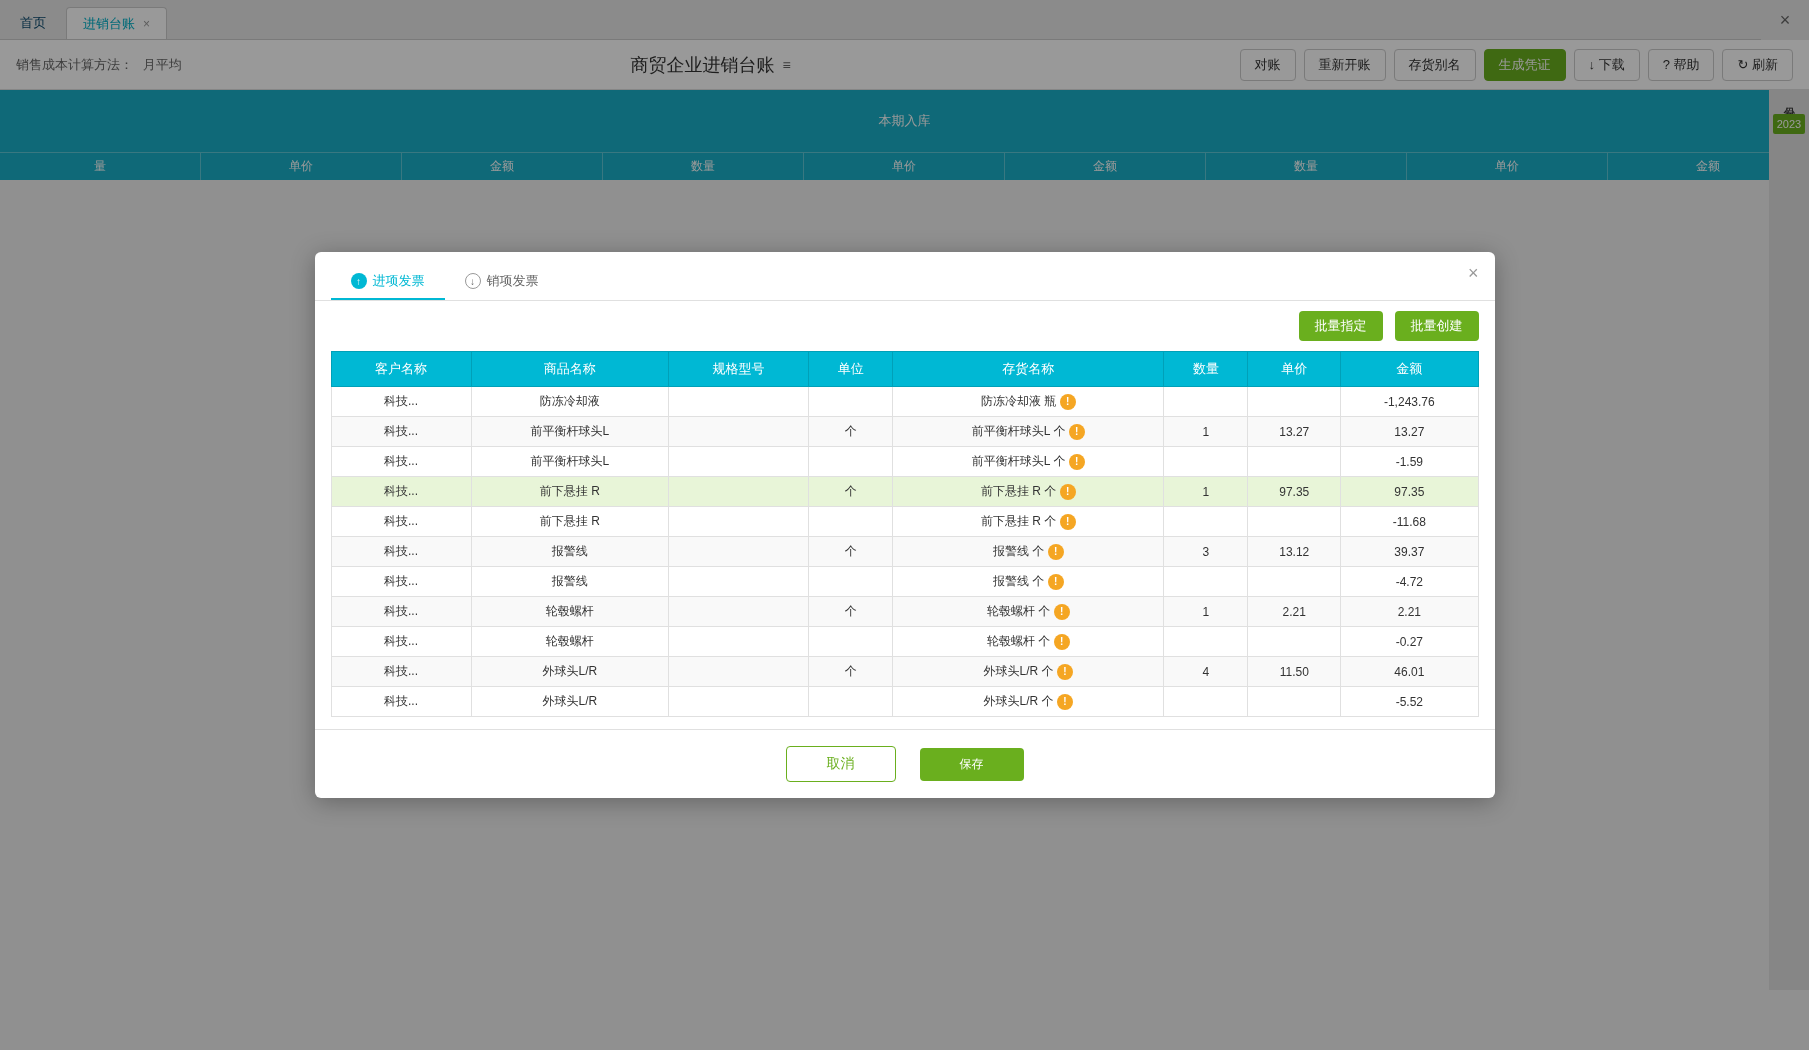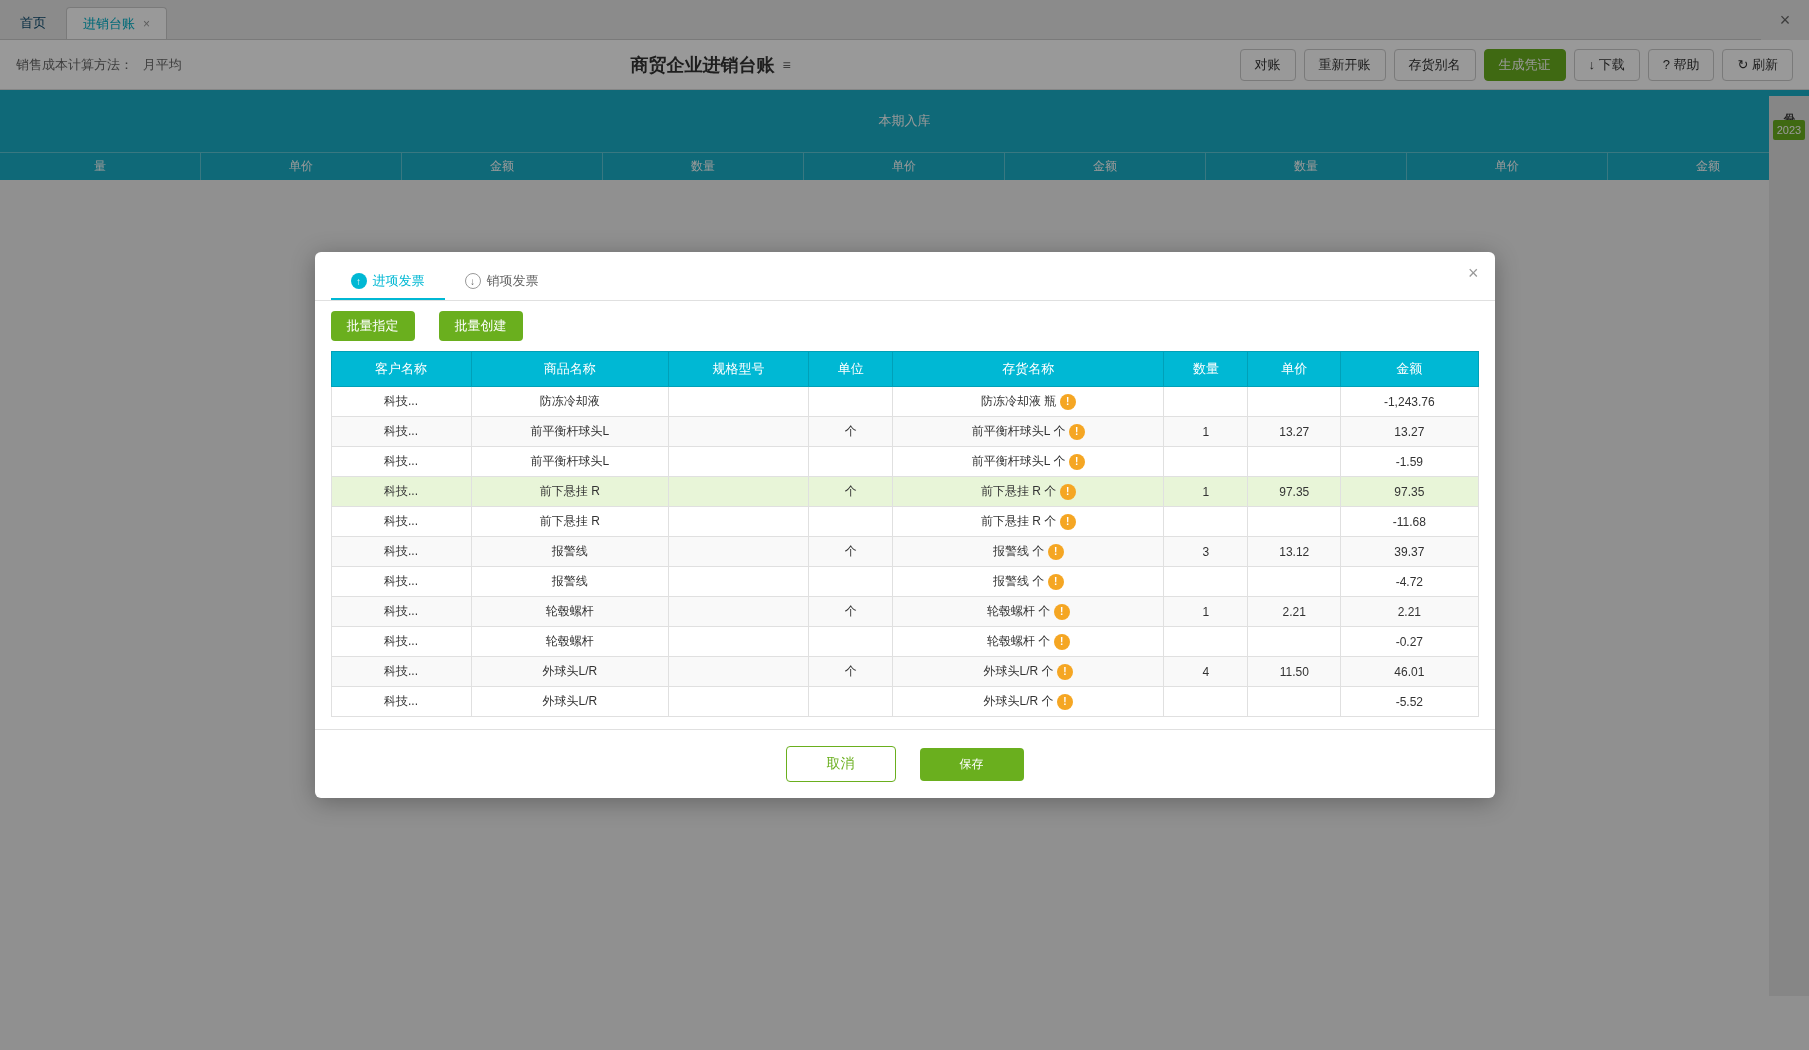--- a/index.html
+++ b/index.html
@@ -11,53 +11,53 @@
     
     .tab-bar { position: absolute; top: 0; left: 0; width: 100%; height: 40px; background: #e8e8e8; display: flex; align-items: flex-end; padding: 0 0 0 0; border-bottom: 1px solid #ccc; }
     .tab { height: 32px; padding: 0 16px; display: flex; align-items: center; font-size: 13px; cursor: pointer; border-radius: 4px 4px 0 0; margin-left: 4px; }
     .tab-home { background: #e8e8e8; color: #0c4a6e; margin-top: 4px; }
     .tab-active { background: #fff; color: #00b0c8; border: 1px solid #ccc; border-bottom: none; position: relative; }
     .tab-active .tab-close { margin-left: 8px; color: #999; cursor: pointer; font-size: 12px; }
     .app-close { position: absolute; right: 0; top: 0; width: 48px; height: 40px; display: flex; align-items: center; justify-content: center; cursor: pointer; font-size: 18px; color: #666; background: #e8e8e8; }
 
     
     .toolbar { position: absolute; top: 40px; left: 0; width: 100%; height: 50px; background: #fff; display: flex; align-items: center; padding: 0 16px; border-bottom: 1px solid #e0e0e0; }
-    .toolbar-title { font-size: 18px; font-weight: bold; color: #333; flex: 1; text-align: center; display: flex; align-items: center; justify-content: center; gap: 8px; }
+    .toolbar-title { font-size: 18px; font-weight: normal; color: #333; flex: 1; text-align: center; display: flex; align-items: center; justify-content: center; gap: 8px; }
     .toolbar-cost { font-size: 13px; color: #666; margin-right: auto; }
     .toolbar-btns { display: flex; gap: 8px; align-items: center; margin-left: auto; }
     .btn { padding: 6px 14px; border-radius: 4px; border: 1px solid #ccc; cursor: pointer; font-size: 13px; background: #fff; color: #333; display: flex; align-items: center; gap: 4px; }
     .btn-primary { background: #6aaf1e; color: #fff; border-color: #6aaf1e; }
     .btn-outline { background: #fff; color: #333; border: 1px solid #ccc; }
 
     
     .header-table { position: absolute; top: 90px; left: 0; width: 100%; background: #1ab0c8; color: #fff; }
     .header-row1 { display: flex; border-bottom: 1px solid rgba(255,255,255,0.3); }
     .header-row2 { display: flex; }
     .header-section { flex: 1; text-align: center; padding: 22px; border-right: 1px solid rgba(255,255,255,0.3); font-size: 13px; }
     .header-section:last-child { border-right: none; }
     .header-cell { flex: 1; text-align: center; padding: 5px; font-size: 12px; border-right: 1px solid rgba(255,255,255,0.3); }
 
     
-    .side-panel { position: absolute; top: 90px; right: 0; width: 40px; background: #e0e0e0; height: 900px; display: flex; flex-direction: column; align-items: center; margin-top: 6px; }
+    .side-panel { position: absolute; top: 90px; right: 0; width: 40px; background: #e0e0e0; height: 900px; display: flex; flex-direction: column; align-items: center; }
     .side-label { writing-mode: vertical-rl; font-size: 12px; color: #333; padding: 8px 4px; cursor: pointer; }
     .side-year { background: #6aaf1e; color: #fff; padding: 4px; border-radius: 2px; font-size: 11px; margin-top: 8px; }
 
     
     .overlay { position: absolute; top: 0; left: 0; width: 100%; height: 100%; background: rgba(0,0,0,0.4); z-index: 100; }
 
     
     .modal { position: absolute; top: 50%; left: 50%; transform: translate(-50%, -50%); width: 1180px; background: #fff; border-radius: 6px; box-shadow: 0 4px 24px rgba(0,0,0,0.3); z-index: 200; display: flex; flex-direction: column; }
     .modal-header { display: flex; align-items: center; padding: 12px 16px 0 16px; border-bottom: 1px solid #e0e0e0; position: relative; }
     .modal-tab { padding: 8px 20px; cursor: pointer; font-size: 13px; border-bottom: 2px solid transparent; display: flex; align-items: center; gap: 6px; color: #666; }
     .modal-tab-active { color: #00b8d4; border-bottom: 2px solid #00b8d4; }
     .modal-tab-icon { width: 16px; height: 16px; border-radius: 50%; display: inline-flex; align-items: center; justify-content: center; font-size: 10px; }
     .modal-tab-icon-in { background: #00b8d4; color: #fff; }
     .modal-tab-icon-out { background: #fff; border: 1px solid #999; }
     .modal-close { position: absolute; right: 16px; top: 12px; cursor: pointer; font-size: 18px; color: #999; line-height: 1; }
-    .modal-toolbar { display: flex; align-items: center; padding: 10px 16px; gap: 24px; }
+    .modal-toolbar { display: flex; align-items: center; justify-content: flex-end; padding: 10px 16px; gap: 12px; }
     .btn-batch { padding: 6px 16px; border-radius: 4px; border: none; cursor: pointer; font-size: 13px; color: #fff; }
     .btn-batch-assign { background: #6aaf1e; }
     .btn-batch-create { background: #6aaf1e; }
 
     
     .modal-table-wrap { padding: 0 16px 12px 16px; overflow-y: auto; max-height: 460px; }
     .modal-table { width: 100%; border-collapse: collapse; }
     .modal-table th { background: #00b8d4; color: #fff; padding: 8px 6px; text-align: center; font-size: 13px; font-weight: normal; border: 1px solid #00a0b8; }
     .modal-table td { padding: 6px 6px; border: 1px solid #e0e0e0; font-size: 12px; text-align: center; color: #333; }
     .modal-table tr:nth-child(even) td { background: #f9f9f9; }

